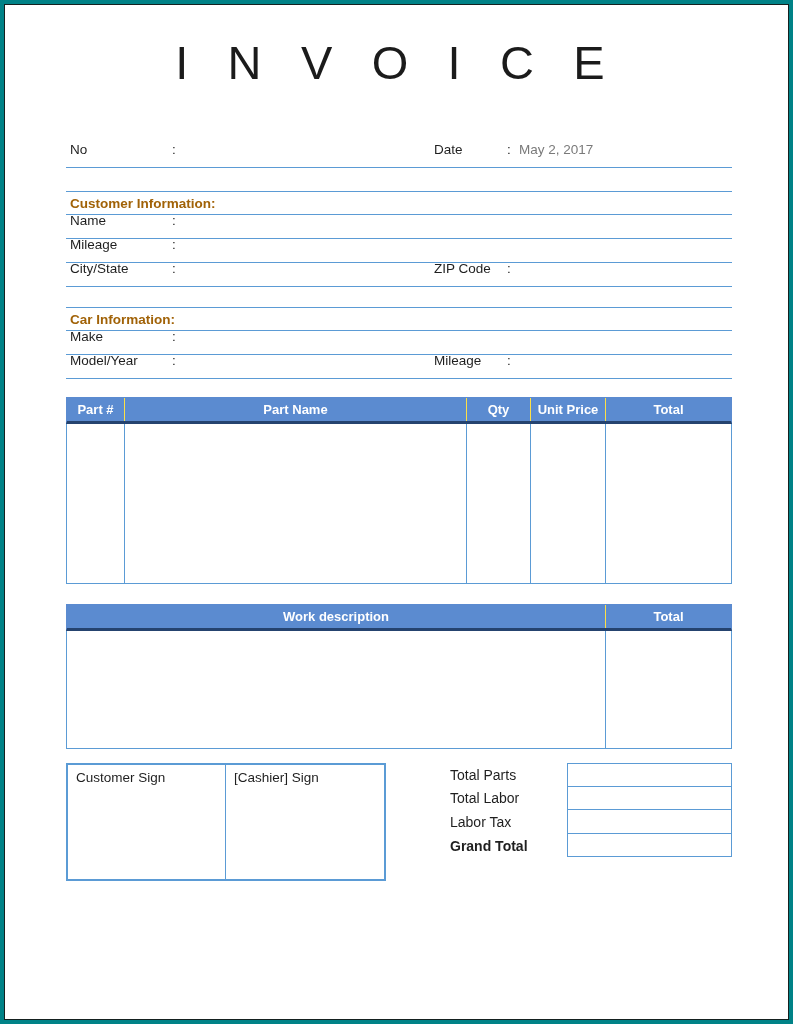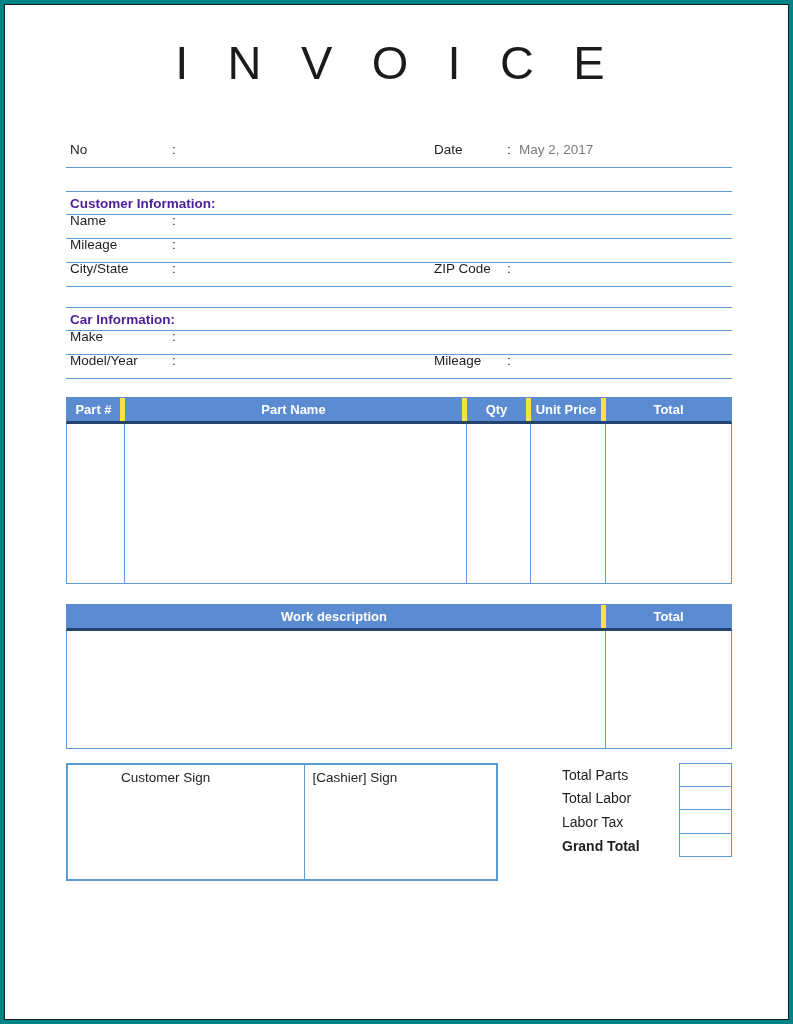--- a/index.html
+++ b/index.html
@@ -44,38 +44,38 @@
   .frow .val  { flex: 1 1 auto; min-width: 0; }
   .frow .val.fixed { flex: 0 0 250px; }
   .frow .lbl2 { width: 73px; flex: none; }
   .gray { color: #7a7a7a; }
   .rule { height: 24px; border-bottom: 1px solid #5b9bd5; }
   .rule.short { height: 21px; }
   .headrow {
     border-bottom: 1px solid #5b9bd5;
     height: 23px; padding-bottom: 3px; padding-left: 4px;
     display: flex; align-items: flex-end;
-    font-size: 13.5px; font-weight: bold; color: #4c1d95;
+    font-size: 13.5px; font-weight: bold; color: #a16207;
   }
   .gap18 { height: 18px; }
   .gap20 { height: 20px; }
   .gap14 { height: 14px; }
   
   .tbl { width: 666px; }
   .thead {
     display: flex;
     background: #5b8bd0;
     border: 1px solid #5b8bd0;
     border-bottom: 3px solid #25436f;
     height: 27px;
   }
   .th {
     color: #ffffff; font-weight: bold; font-size: 13px;
     display: flex; align-items: center; justify-content: center;
-    border-right: 5px solid #fde047;
+    border-right: 1px solid #fde047;
   }
   .th:last-child { border-right: none; }
   .tbody {
     display: flex;
     border-left: 1px solid #5b9bd5;
     border-right: 1px solid #5b9bd5;
     border-bottom: 1px solid #5b9bd5;
   }
   .td { border-right: 1px solid #5b9bd5; }
   .td:last-child { border-right: none; }
@@ -84,23 +84,23 @@
   .c1 { width: 58px;  flex: none; }
   .c2 { width: 342px; flex: none; }
   .c3 { width: 64px;  flex: none; }
   .c4 { width: 75px;  flex: none; }
   .c5 { flex: 1 1 auto; }
   .w1 { width: 539px; flex: none; }
   .w2 { flex: 1 1 auto; }
   
   .bottom { display: flex; align-items: flex-start; }
   .sigbox {
-    width: 432px; height: 118px;
+    width: 320px; height: 118px;
     border: 2px solid #5b9bd5;
-    display: flex; flex: none; padding-left: 45px;
+    display: flex; flex: none;
   }
   .sigcell {
     flex: 1 1 50%;
     border-right: 1px solid #5b9bd5;
     padding: 5px 8px;
     font-size: 13.5px;
   }
   .sigcell:last-child { border-right: none; }
   .totals { margin-left: 62px; flex: 1 1 auto; }
   .trow { display: flex; align-items: center; height: 23.6px; }

